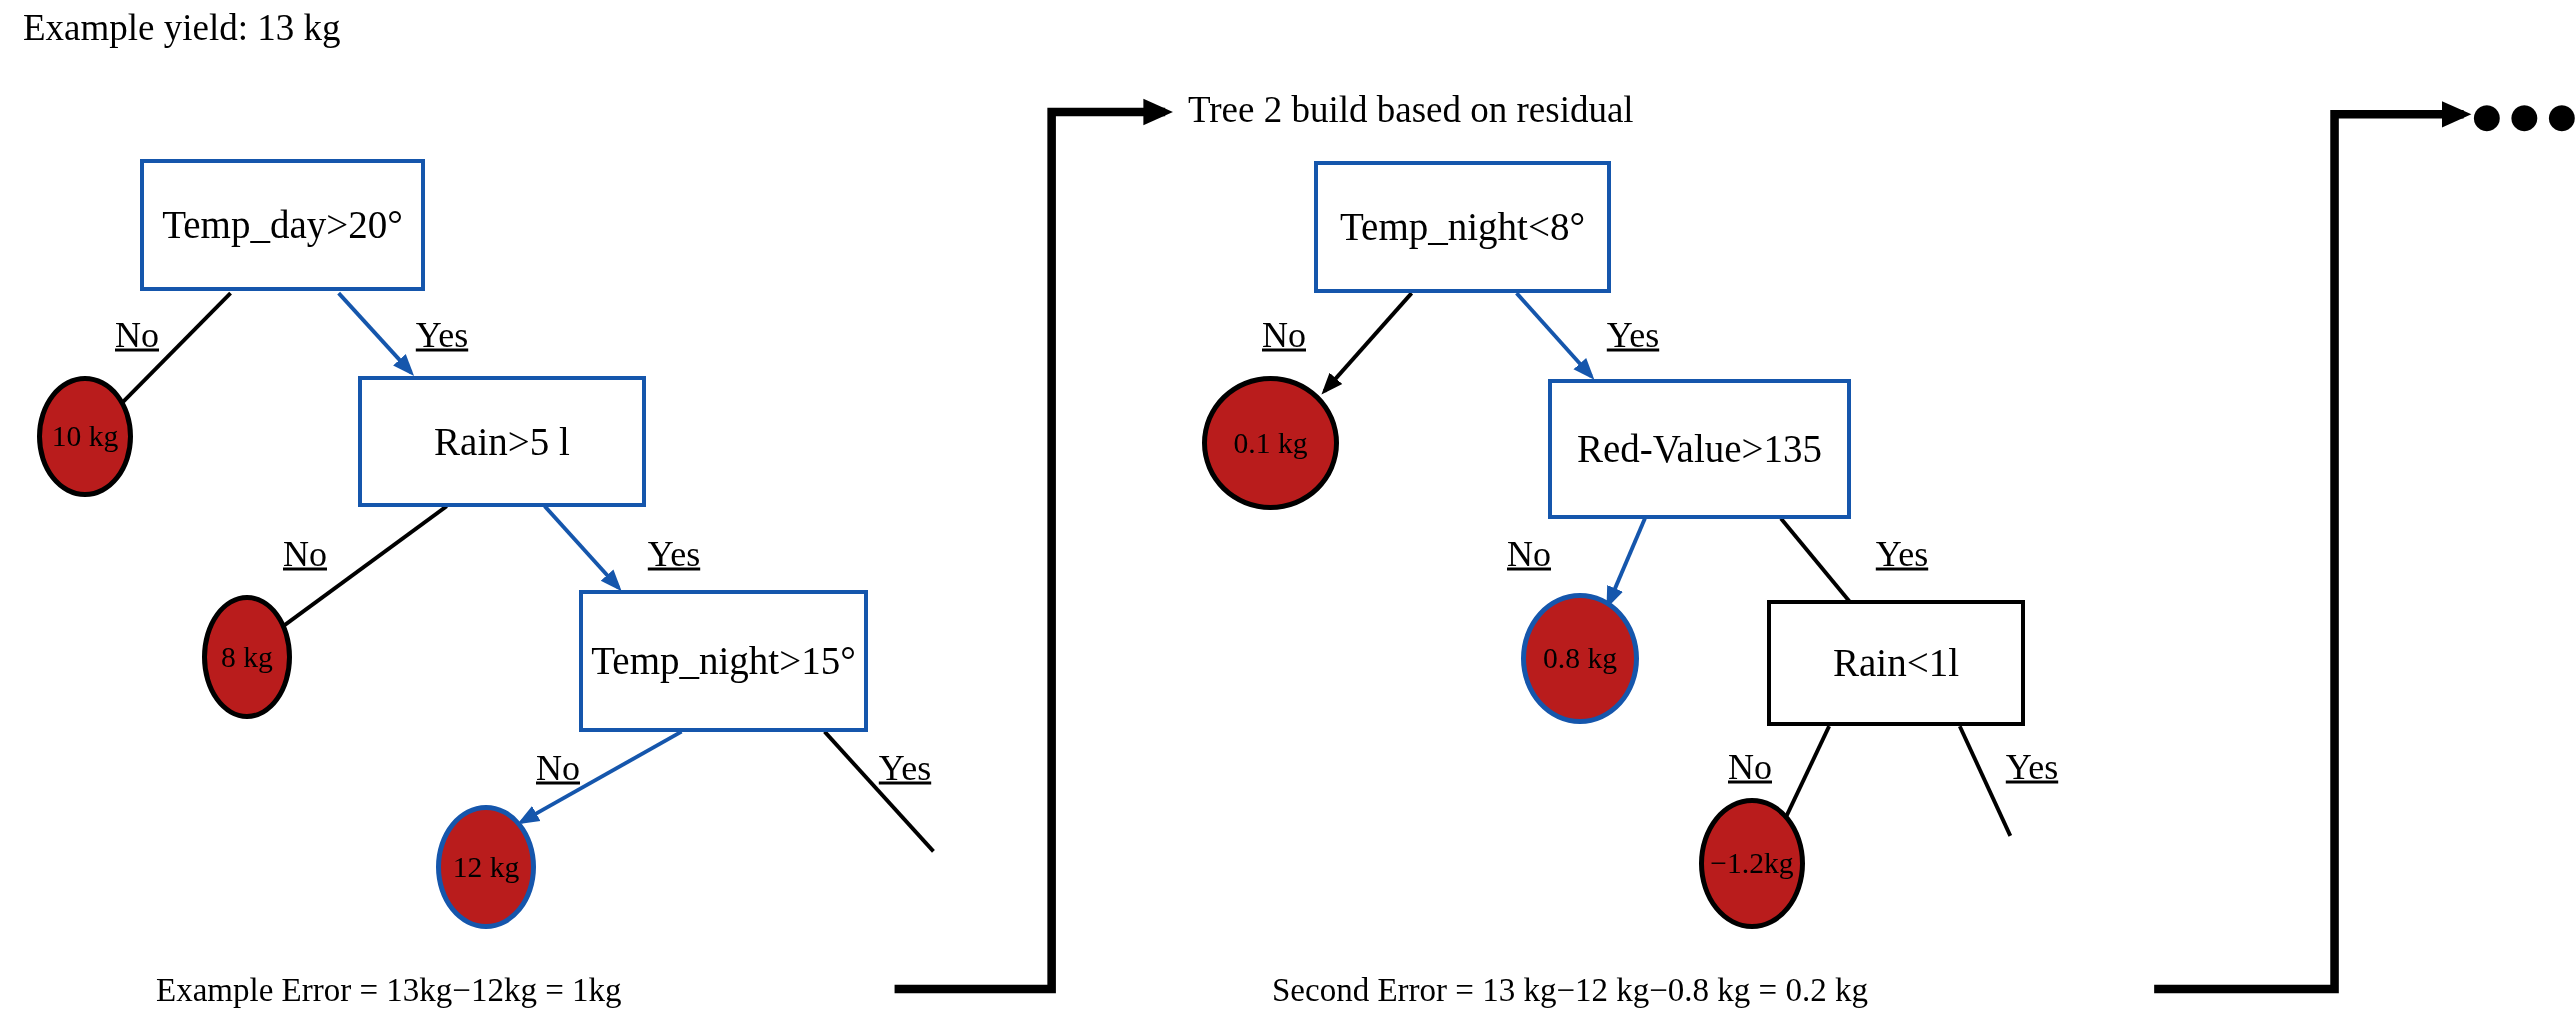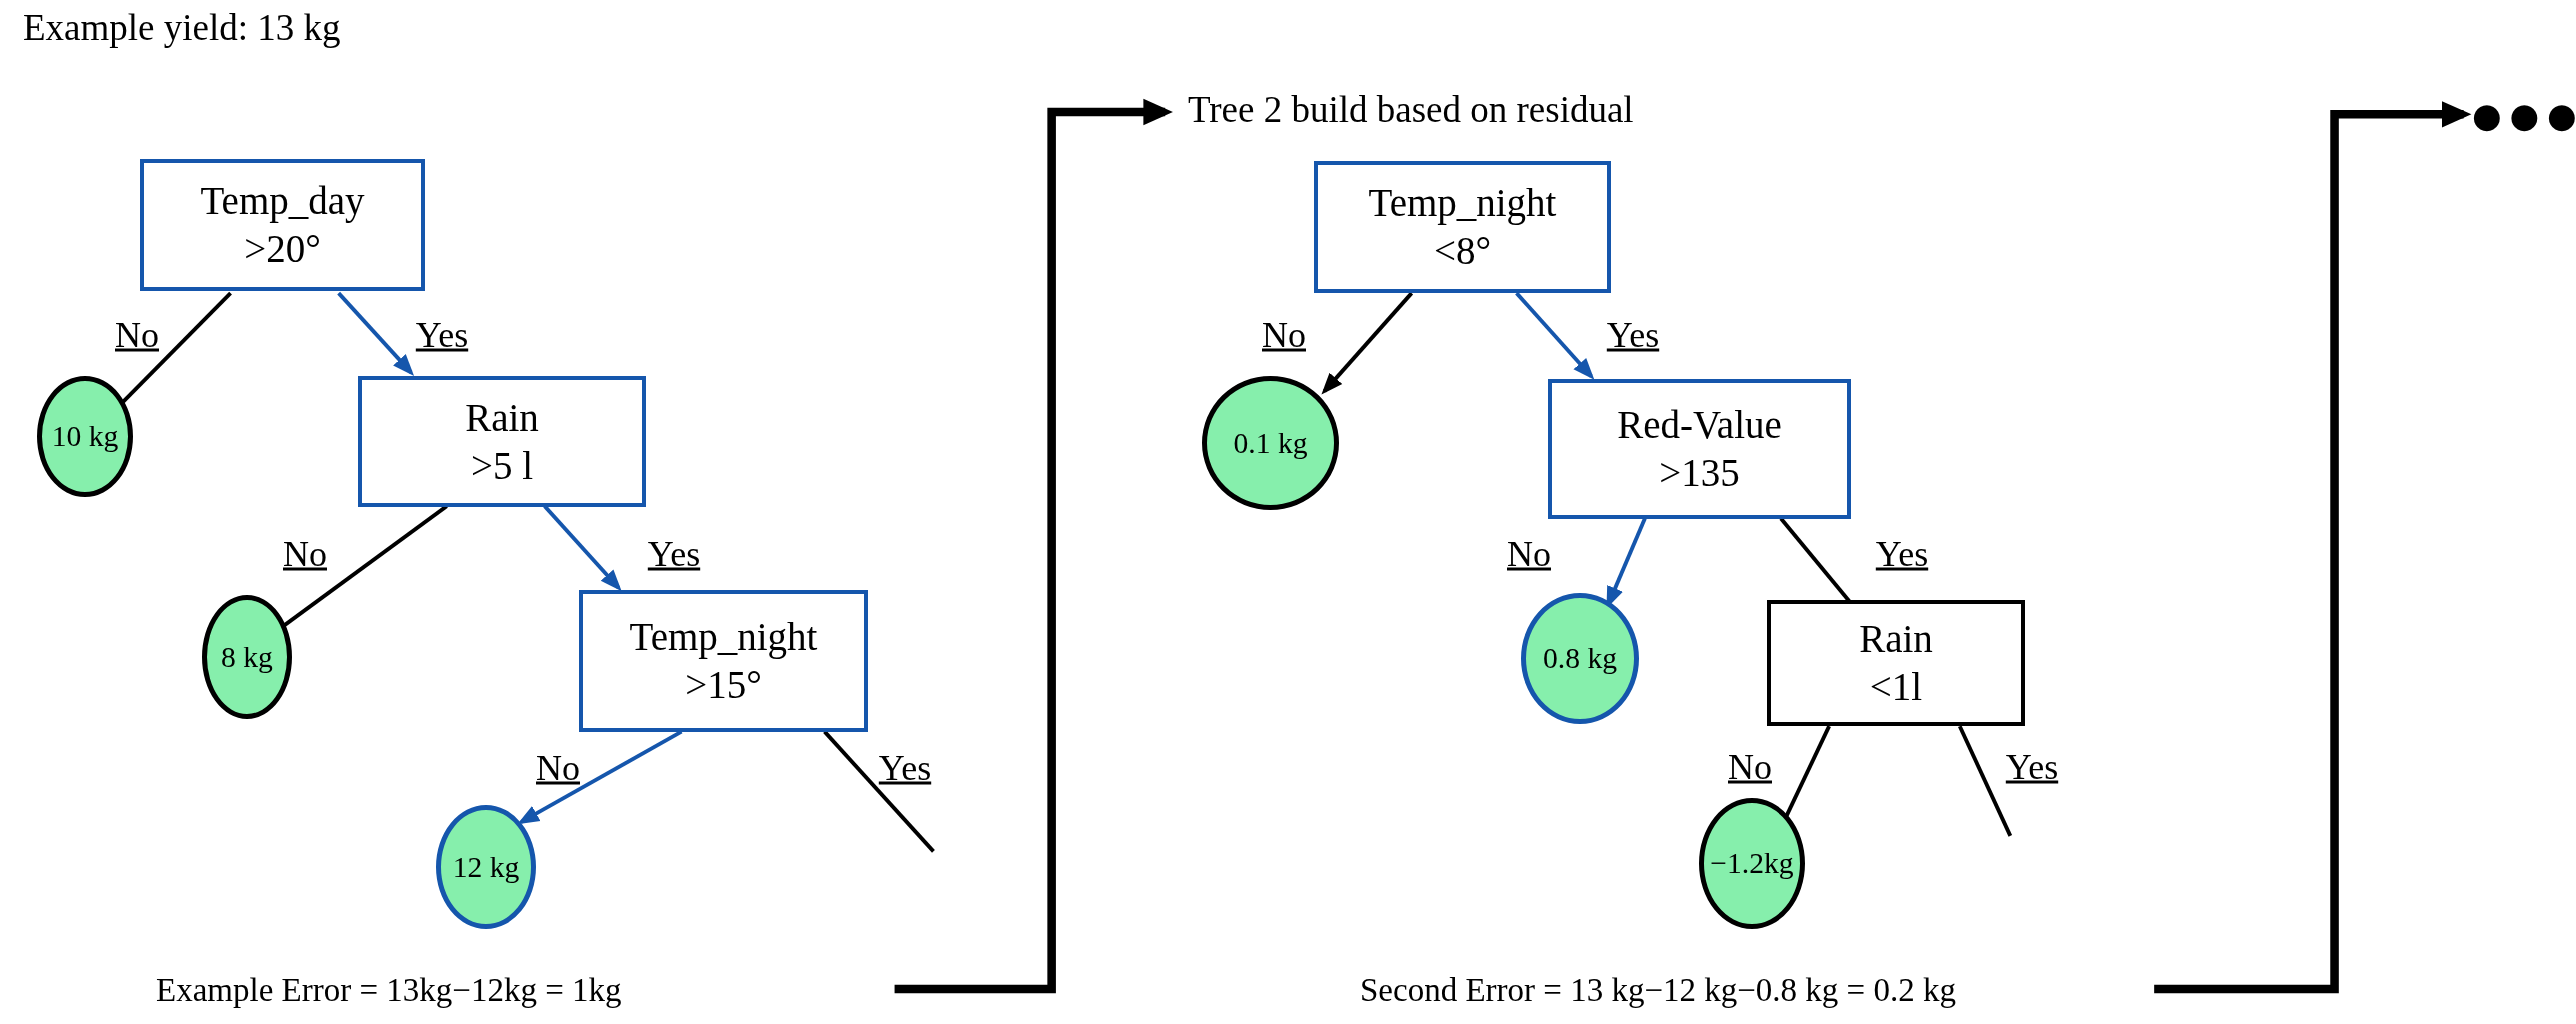--- a/index.html
+++ b/index.html
@@ -17,27 +17,27 @@
   svg.edges{position:absolute;left:0;top:0;z-index:1;}
   .stroke-black{stroke:var(--line_black);fill:none;}
   .stroke-blue{stroke:var(--accent_blue);fill:none;}
   .fill-black{fill:var(--line_black);}
   .fill-blue{fill:var(--accent_blue);}
   .title{
     position:absolute;z-index:3;font-size:37px;line-height:45px;white-space:nowrap;
   }
   .node-box{
     position:absolute;z-index:2;background:#fff;
-    display:flex;flex-direction:column;align-items:center;justify-content:center;
+    display:flex;align-items:center;justify-content:center;
     font-size:39px;line-height:48px;text-align:center;white-space:nowrap;
   }
   .node-box.blue{border:4.7px solid var(--accent_blue);}
   .node-box.black{border:4.7px solid var(--line_black);}
   .leaf{
-    position:absolute;z-index:2;background:#86efac;border-radius:50%;
+    position:absolute;z-index:2;background:#b91c1c;border-radius:50%;
     display:flex;align-items:center;justify-content:center;
     font-size:29.6px;white-space:nowrap;color:#000;
   }
   .leaf.black{border:5.4px solid var(--line_black);}
   .leaf.blue{border:5.4px solid var(--accent_blue);}
   .edge-label{
     position:absolute;z-index:3;font-size:36px;line-height:37px;white-space:nowrap;
     transform:translate(-50%,-50%);
     text-decoration:underline;
   }
@@ -158,16 +158,16 @@
   </div>
 
   <div class="edge-label" style="left:1750px;top:767px">No</div>
   <div class="edge-label" style="left:2032px;top:767px">Yes</div>
 
   <div class="leaf black" style="left:1699px;top:798px;width:106px;height:131px">
     <span>−1.2kg</span>
   </div>
 
 
-  <div class="error-row" style="left:1360px;top:968px;width:824px">Second Error = 13 kg−12 kg−0.8 kg = 0.2 kg</div>
+  <div class="error-row" style="left:1272px;top:968px;width:824px">Second Error = 13 kg−12 kg−0.8 kg = 0.2 kg</div>
 
 </div>
 
 
 </body></html>

